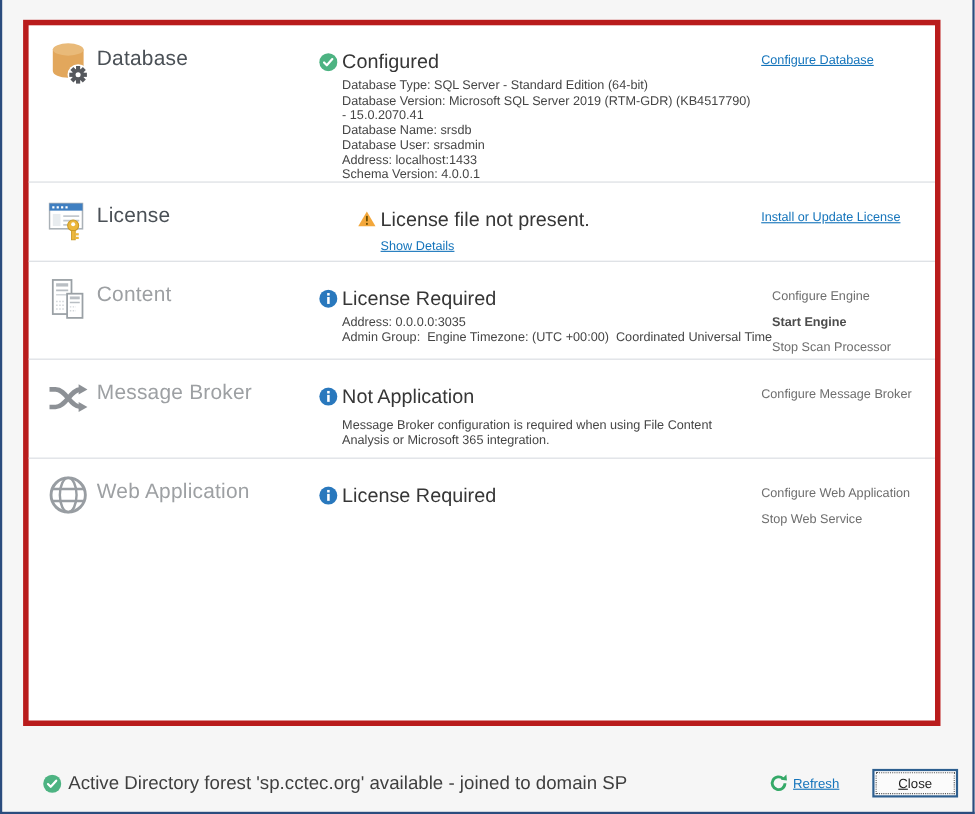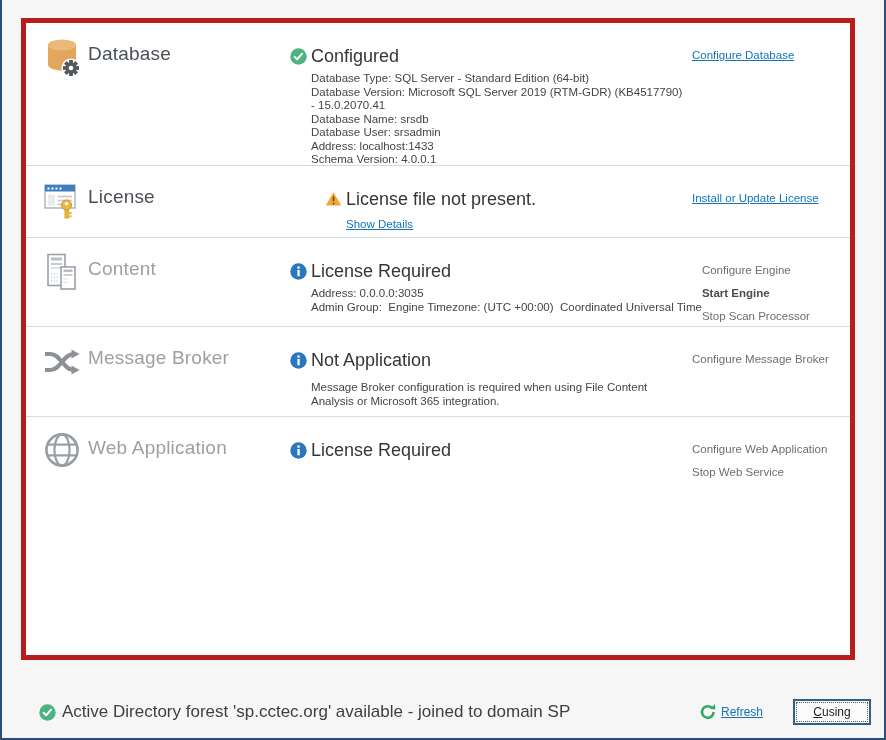--- a/index.html
+++ b/index.html
@@ -285,16 +285,16 @@
       <span class="ricon">
         <svg width="18" height="18" viewBox="0 0 18 18">
           <path d="M14.6 9 a5.8 5.8 0 1 1 -1.7 -4.1" fill="none" stroke="#35a968" stroke-width="2.6"></path>
           <path d="M15.9 1.1 l.5 5.4 -5.4 -.6 z" fill="#35a968"></path>
         </svg>
       </span>
       <a class="refresh-label link-blue">Refresh</a>
     </div>
     <button class="btn-close">
         <span class="accel">C</span>
-        <span>using</span>
+        <span>lose</span>
       </button>
   </div>
 </div>
 
 </body></html>

